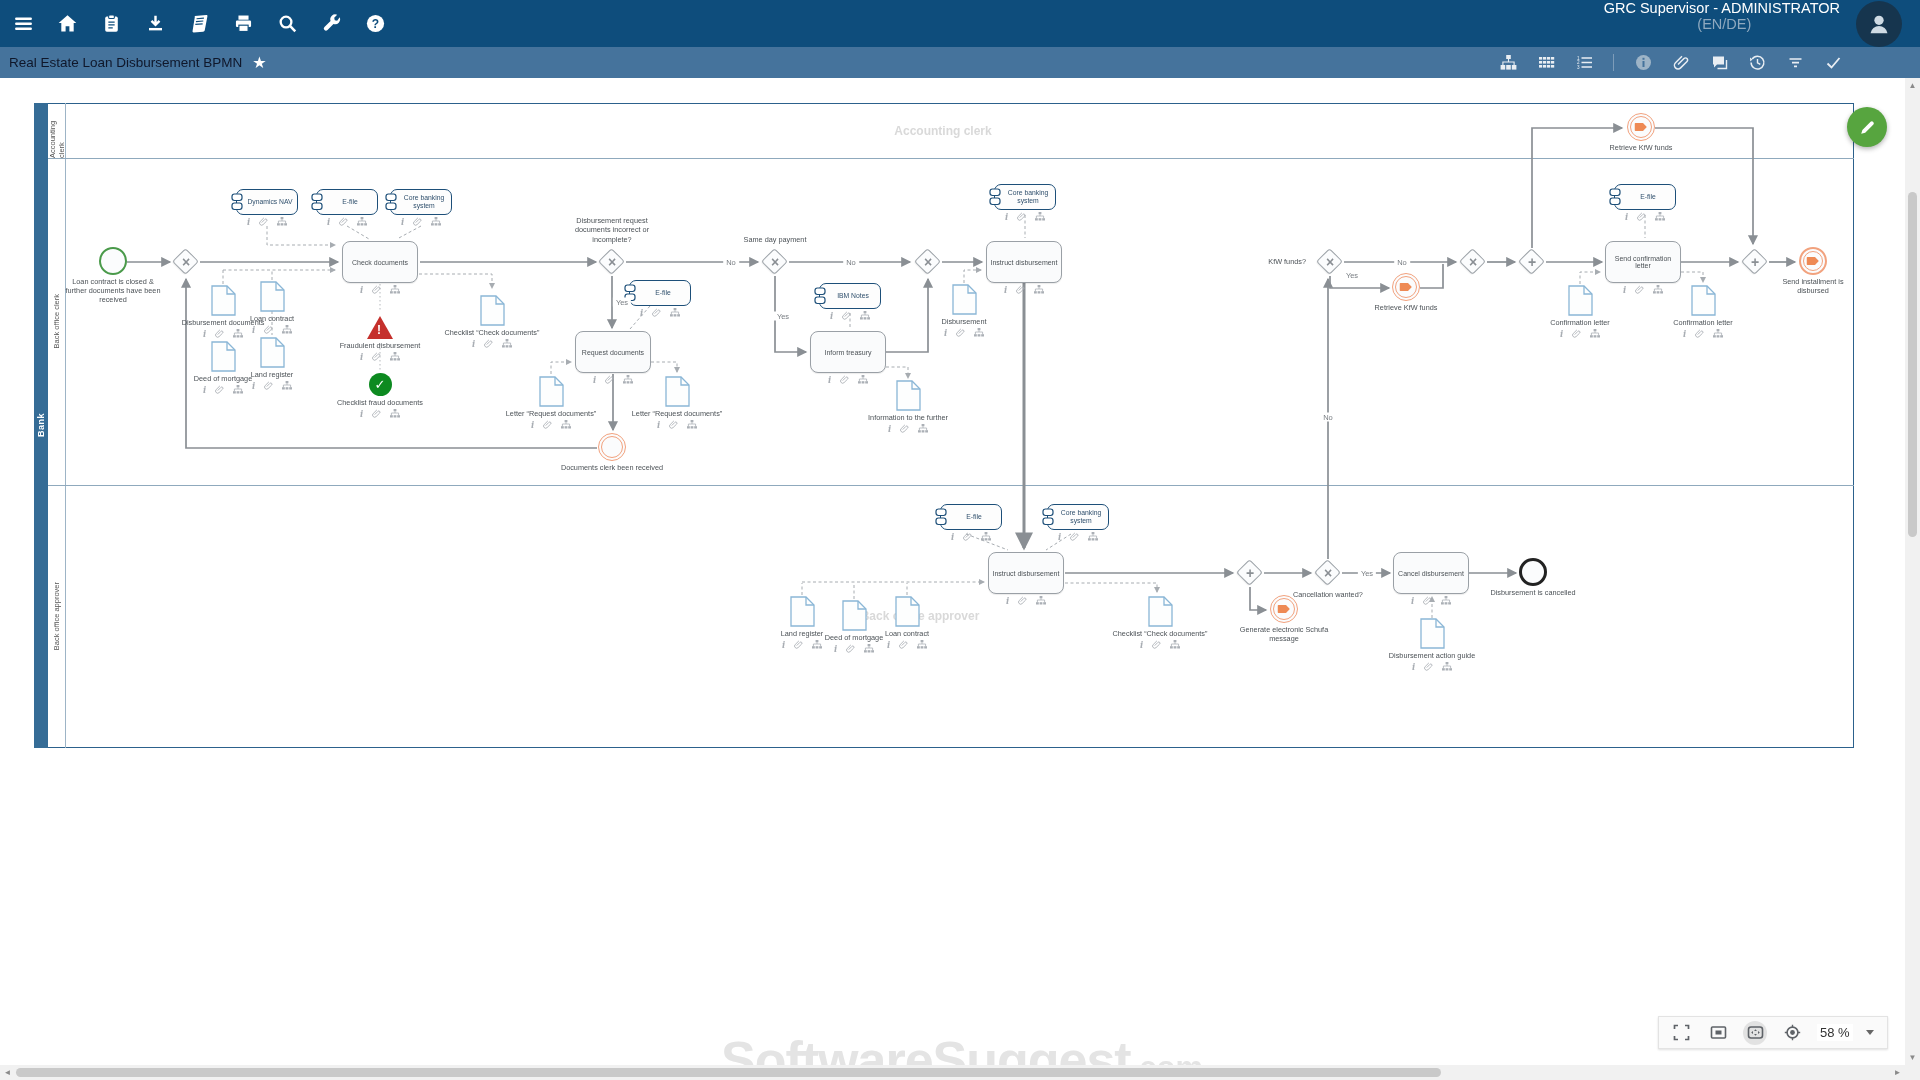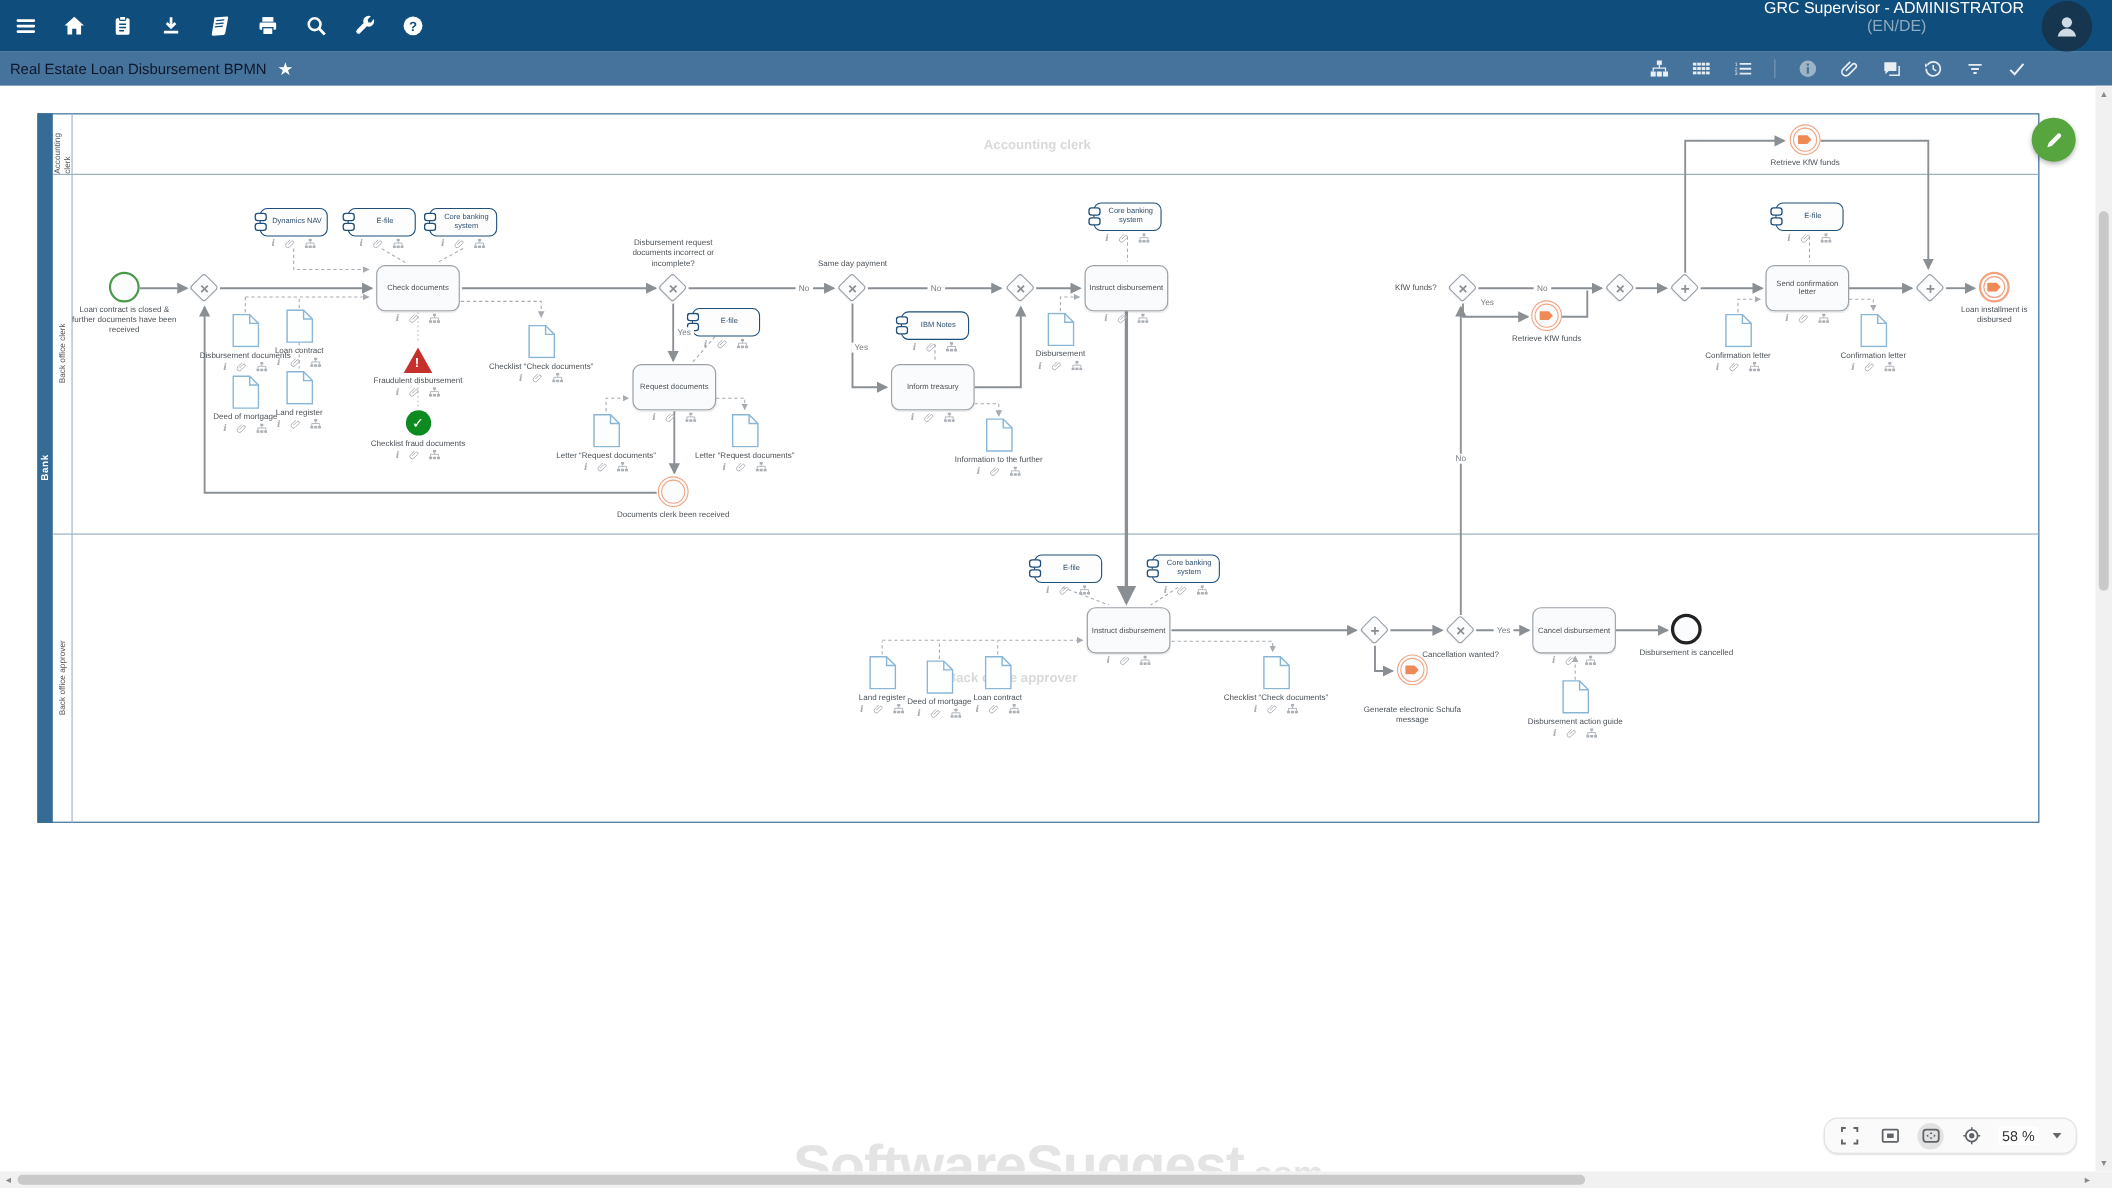--- a/index.html
+++ b/index.html
@@ -62,21 +62,21 @@
   .meta{display:flex;gap:9px;justify-content:center;align-items:center;margin-top:2px;height:9px;}
   .mi{cursor:pointer;}
   .mi-i{font:italic bold 8.5px "DejaVu Serif",serif;color:#a9aeb4;}
   
   #fab{position:absolute;left:1847px;top:29px;width:40px;height:40px;border-radius:50%;background:#57a53f;display:flex;align-items:center;justify-content:center;box-shadow:0 2px 5px rgba(0,0,0,.3);cursor:pointer;}
   
   #sitewm{position:absolute;left:962px;top:952px;transform:translateX(-50%);white-space:nowrap;color:#e4e4e4;font-weight:bold;}
   #sitewm .big{font-size:52px;letter-spacing:-1px;}
   #sitewm .small{font-size:31px;}
   
-  #zoombar{position:absolute;left:1658px;top:1016px;width:230px;height:33px;background:#fafafa;border:1px solid #e3e3e3;border-radius:13px;display:flex;align-items:center;gap:13px;padding-left:10px;box-sizing:border-box;box-shadow:0 1px 2px rgba(0,0,0,.12);}
+  #zoombar{position:absolute;left:1658px;top:1016px;width:230px;height:33px;background:#fafafa;border:1px solid #e3e3e3;border-radius:0;display:flex;align-items:center;gap:13px;padding-left:10px;box-sizing:border-box;box-shadow:0 1px 2px rgba(0,0,0,.12);}
   .zico{width:24px;height:24px;display:flex;align-items:center;justify-content:center;border-radius:50%;cursor:pointer;}
   .zico svg{width:17px;height:17px;}
   .zico.hl{background:#e2e2e2;}
   #zoomlevel{font-size:13px;color:#333;background:#fff;padding:1px 3px;cursor:pointer;}
   #zoomcaret{width:0;height:0;border-left:4.5px solid transparent;border-right:4.5px solid transparent;border-top:5.5px solid #666;cursor:pointer;}
   
   .sb{position:absolute;background:#f1f1f1;}
   #sbv{right:0;top:78px;width:15px;height:987px;}
   #sbh{left:0;top:1065px;width:1920px;height:15px;}
   .sbthumb{position:absolute;background:#c9c9c9;border-radius:7px;cursor:pointer;}
@@ -1081,35 +1081,35 @@
         <div class="nlabel">Documents clerk been received</div>
       </div>
       <div class="event" style="left: 1361px; top: 195px; width: 90px;">
         <div class="ring dbl">
           <svg class="tag" width="13" height="10" viewBox="0 0 13 10">
             <path d="M1 1 h7.5 l3.8 4 -3.8 4 H1 a1 1 0 0 1 -1 -1 V2 a1 1 0 0 1 1 -1 Z" fill="#ee8a55"></path>
           </svg>
         </div>
         <div class="nlabel">Retrieve KfW funds</div>
       </div>
-      <div class="event" style="left: 1237px; top: 517px; width: 94px; gap: 15px;">
+      <div class="event" style="left: 1237px; top: 517px; width: 94px;">
         <div class="ring dbl">
           <svg class="tag" width="13" height="10" viewBox="0 0 13 10">
             <path d="M1 1 h7.5 l3.8 4 -3.8 4 H1 a1 1 0 0 1 -1 -1 V2 a1 1 0 0 1 1 -1 Z" fill="#ee8a55"></path>
           </svg>
         </div>
         <div class="nlabel">Generate electronic Schufa message</div>
       </div>
       <div class="event" style="left: 1770px; top: 169px; width: 86px;">
         <div class="ring dbl thick">
           <svg class="tag" width="13" height="10" viewBox="0 0 13 10">
             <path d="M1 1 h7.5 l3.8 4 -3.8 4 H1 a1 1 0 0 1 -1 -1 V2 a1 1 0 0 1 1 -1 Z" fill="#ee8a55"></path>
           </svg>
         </div>
-        <div class="nlabel">Loan installment is disbursed</div>
+        <div class="nlabel">Send installment is disbursed</div>
       </div>
       <div class="event" style="left: 1473px; top: 480px; width: 120px;">
         <div class="ring endc"></div>
         <div class="nlabel">Disbursement is cancelled</div>
       </div>
       <div class="gw" style="left: 172px; top: 170px;">
         <div class="gwd"></div>
         <span class="gwsym">×</span>
       </div>
       <div class="gw" style="left: 598px; top: 170px;">

